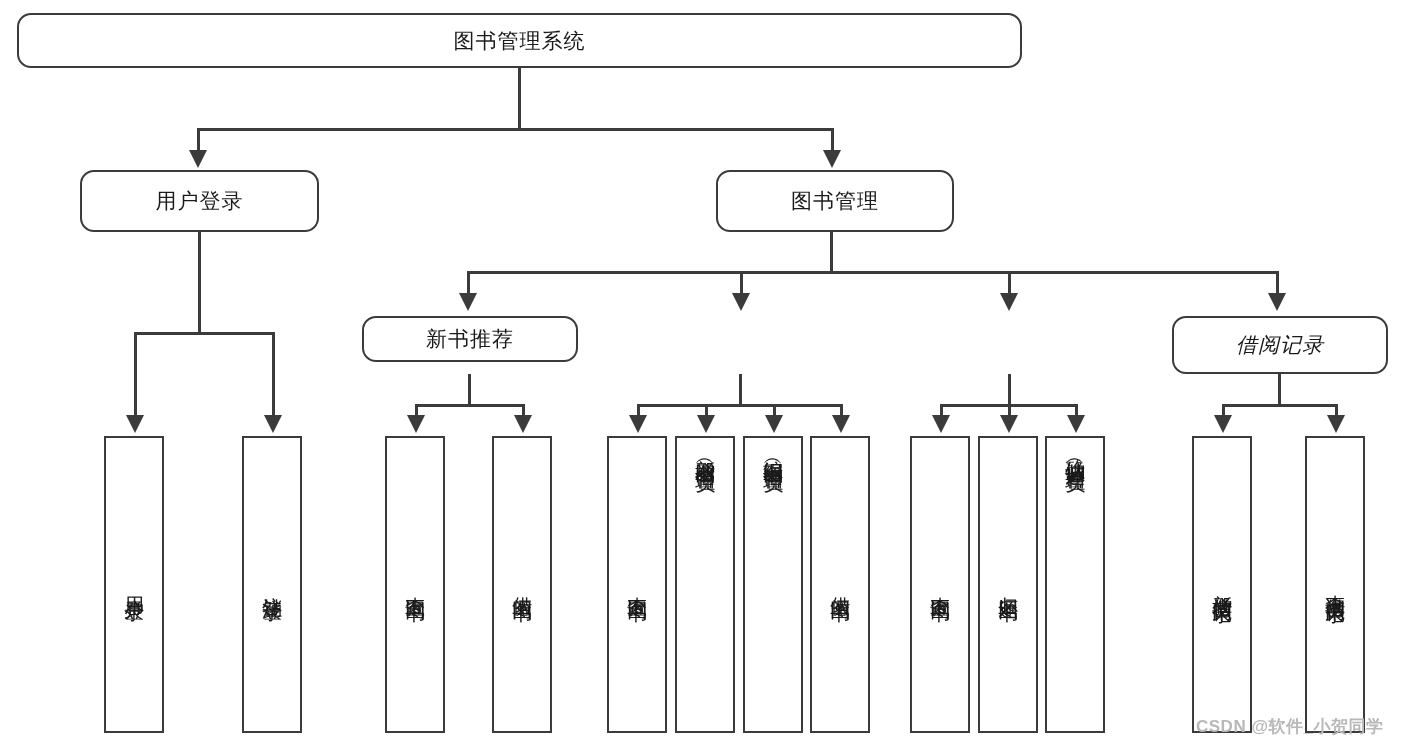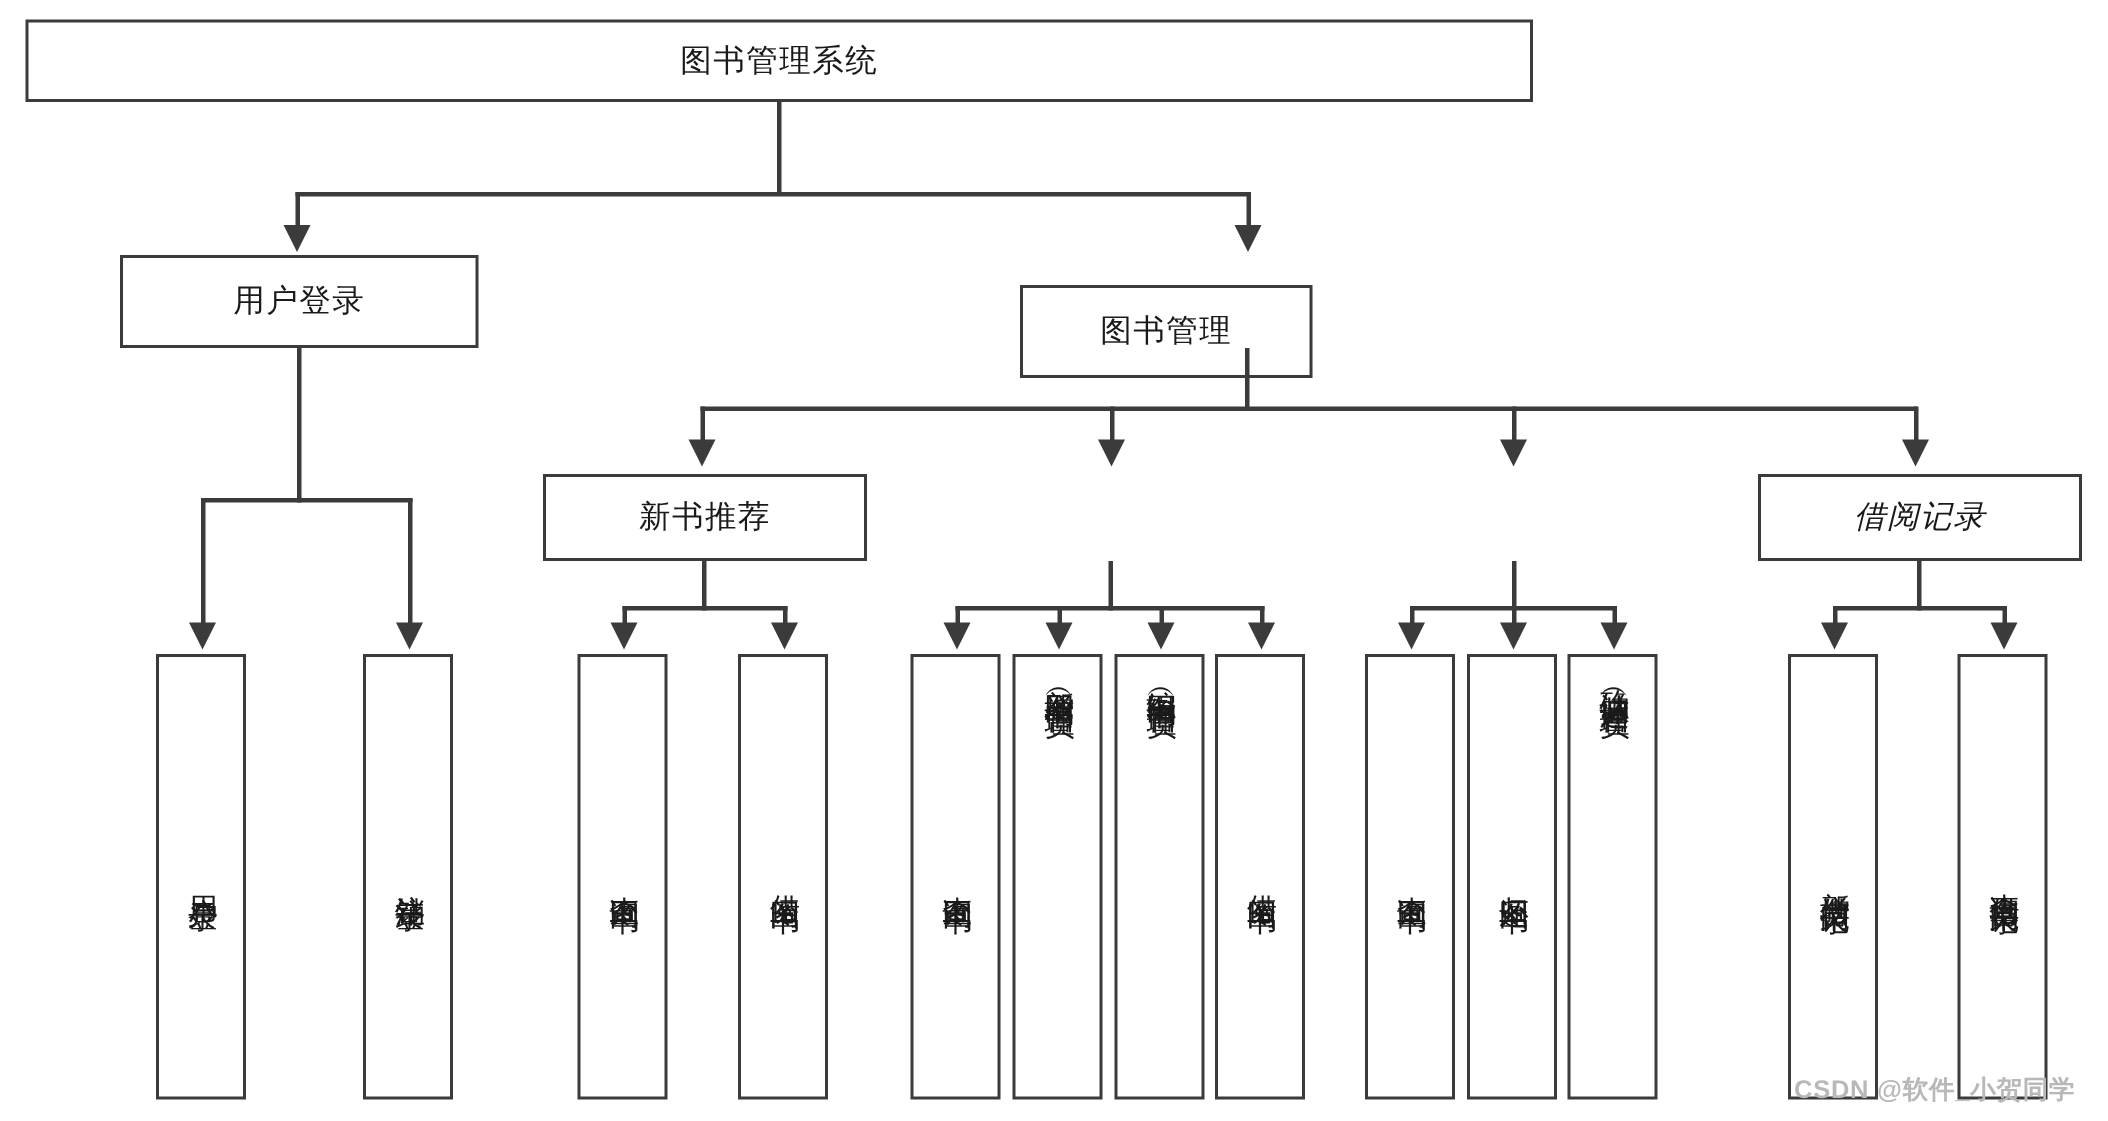--- a/index.html
+++ b/index.html
@@ -24,20 +24,21 @@
     background: #ffffff;
     display: flex;
     align-items: center;
     justify-content: center;
     color: #1a1a1a;
   }
   .box.horiz {
     font-size: 21px;
     letter-spacing: 1px;
     line-height: 1.2;
+    border-radius: 14px;
   }
   .box.vert {
     writing-mode: vertical-rl;
     text-orientation: upright;
     font-size: 20px;
     line-height: 1.28;
     letter-spacing: 2px;
     justify-content: center;
     align-items: center;
     padding-top: 2px;
@@ -85,21 +86,21 @@
   <div class="vline" style="left:518px; top:68px; height:62px;"></div>
   <div class="hline" style="left:197px; top:128px; width:637px;"></div>
   <div class="vline" style="left:197px; top:128px; height:25px;"></div>
   <div class="arrow" style="left:189px; top:150px;"></div>
   <div class="vline" style="left:831px; top:128px; height:25px;"></div>
   <div class="arrow" style="left:823px; top:150px;"></div>
 
   <div class="box horiz" style="left:80px; top:170px; width:239px; height:62px;">
     <span>用户登录</span>
   </div>
-  <div class="box horiz" style="left:680px; top:170px; width:195px; height:62px;margin-top:20px;">
+  <div class="box horiz" style="left:716px; top:170px; width:238px; height:62px;">
     <span>图书管理</span>
   </div>
 
   <div class="vline" style="left:198px; top:232px; height:103px;"></div>
   <div class="hline" style="left:134px; top:332px; width:141px;"></div>
   <div class="vline" style="left:134px; top:332px; height:86px;"></div>
   <div class="arrow" style="left:126px; top:415px;"></div>
   <div class="vline" style="left:272px; top:332px; height:86px;"></div>
   <div class="arrow" style="left:264px; top:415px;"></div>
 
@@ -107,21 +108,21 @@
   <div class="hline" style="left:467px; top:271px; width:811px;"></div>
   <div class="vline" style="left:467px; top:271px; height:25px;"></div>
   <div class="arrow" style="left:459px; top:293px;"></div>
   <div class="vline" style="left:740px; top:271px; height:25px;"></div>
   <div class="arrow" style="left:732px; top:293px;"></div>
   <div class="vline" style="left:1008px; top:271px; height:25px;"></div>
   <div class="arrow" style="left:1000px; top:293px;"></div>
   <div class="vline" style="left:1276px; top:271px; height:25px;"></div>
   <div class="arrow" style="left:1268px; top:293px;"></div>
 
-  <div class="box horiz" style="left:362px; top:316px; width:216px; height:58px;">
+  <div class="box horiz" style="left:362px; top:316px; width:216px; height:46px;">
     <span>新书推荐</span>
   </div>
   <div class="box horiz" style="left:1172px; top:316px; width:216px; height:58px;font-style:italic;">
     <span>借阅记录</span>
   </div>
 
   <div class="vline" style="left:468px; top:374px; height:33px;"></div>
   <div class="hline" style="left:415px; top:404px; width:110px;"></div>
   <div class="vline" style="left:415px; top:404px; height:14px;"></div>
   <div class="arrow" style="left:407px; top:415px;"></div>

